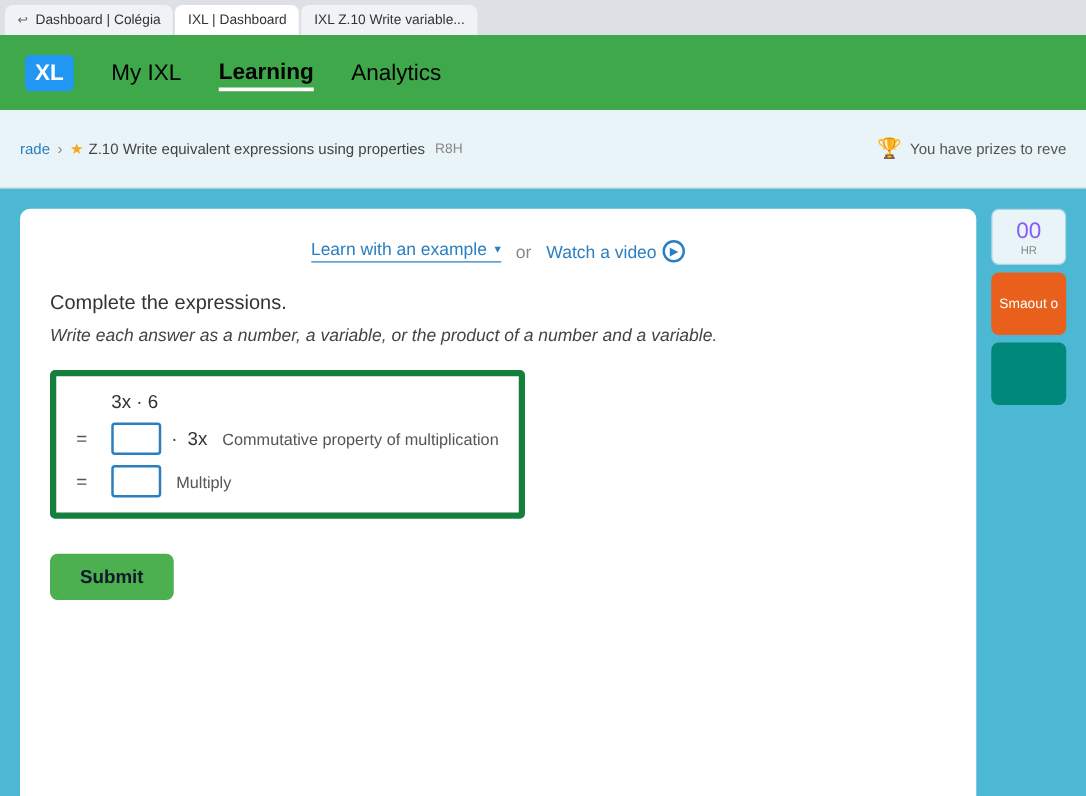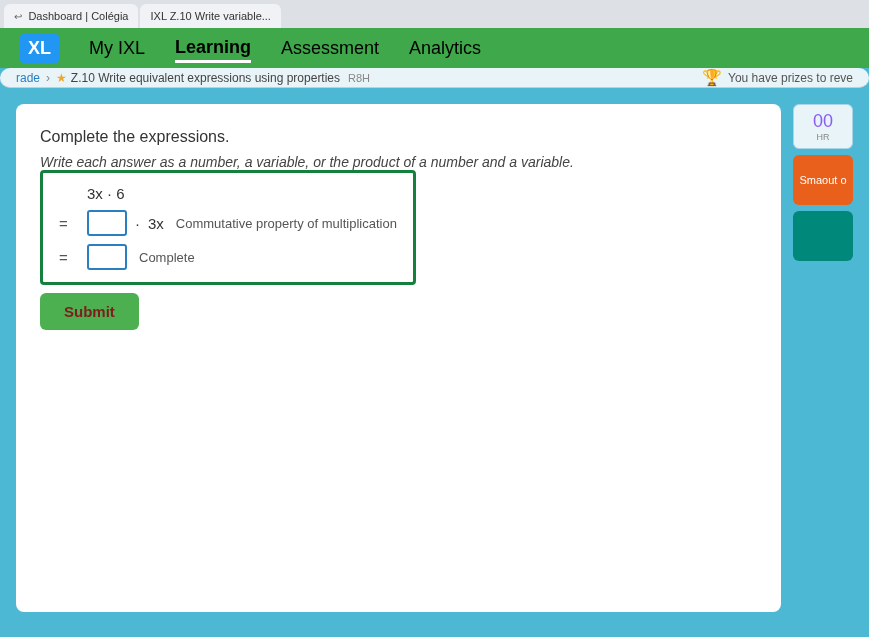--- a/index.html
+++ b/index.html
@@ -30,21 +30,21 @@
       background: #fff;
     }
     .tab-icon { color: #666; font-size: 10px; }
 
     
     .navbar {
       background: #3fa84a;
       display: flex;
       align-items: center;
       padding: 0 20px;
-      height: 40px;
+      height: 60px;
       position: relative;
     }
     .logo-box {
       background: #2196f3;
       color: white;
       font-weight: bold;
       font-size: 18px;
       padding: 4px 8px;
       border-radius: 4px;
       margin-right: 30px;
@@ -64,28 +64,27 @@
     }
     .nav-link.active {
       font-weight: bold;
       border-bottom: 3px solid white;
       padding-bottom: 2px;
     }
 
     
     .breadcrumb-bar {
       background: #e8f4f8;
-      padding: 0 16px;
+      padding: 21px 16px;
       display: flex;
       align-items: center;
       font-size: 12px;
       color: #555;
       border-bottom: 1px solid #ccc;
       justify-content: space-between;
-      border-radius: 12px;
     }
     .breadcrumb-left {
       display: flex;
       align-items: center;
       gap: 4px;
     }
     .breadcrumb-link {
       color: #2a7fc1;
       cursor: pointer;
     }
@@ -163,29 +162,31 @@
     
     .complete-text {
       font-size: 16px;
       color: #333;
       margin-bottom: 8px;
     }
     .instruction-text {
       font-size: 14px;
       color: #444;
       font-style: italic;
+      margin-bottom: 20px;
     }
 
     
     .expression-box {
-      border: 3px solid #15803d;
+      border: 5px solid #15803d;
       border-radius: 4px;
       padding: 12px 16px;
       display: inline-block;
       min-width: 360px;
+      margin-bottom: 20px;
     }
     .expr-row {
       display: flex;
       align-items: center;
       gap: 8px;
       margin-bottom: 8px;
       font-size: 15px;
       color: #333;
     }
     .expr-row:last-child { margin-bottom: 0; }
@@ -209,21 +210,21 @@
     .property-label {
       color: #555;
       font-size: 13px;
       margin-left: 4px;
       text-align: right;
     }
 
     
     .submit-btn {
       background: #4caf50;
-      color: #7f1d1d;
+      color: #0f172a;
       border: none;
       border-radius: 6px;
       padding: 10px 24px;
       font-size: 15px;
       font-weight: bold;
       cursor: pointer;
       margin-top: 8px;
     }
 
     
@@ -263,33 +264,35 @@
     .chevron { font-size: 10px; margin-left: 2px; }
   </style>
 </head>
 <body>
 
 <div class="browser-tabs">
   <div class="browser-tab">
     <span class="tab-icon">↩</span>
     <span>Dashboard | Colégia</span>
   </div>
+  <div class="browser-tab active">
+    <span>IXL | Dashboard</span>
+  </div>
   <div class="browser-tab">
     <span>IXL Z.10 Write variable...</span>
   </div>
 </div>
 
 <nav class="navbar">
   <div class="logo-box">
     <span>XL</span>
   </div>
   <div class="nav-links">
     <span class="nav-link">My IXL</span>
     <span class="nav-link active">Learning</span>
-    <span class="nav-link">Assessment</span>
     <span class="nav-link">Analytics</span>
   </div>
 </nav>
 
 <div class="breadcrumb-bar">
   <div class="breadcrumb-left">
     <span class="breadcrumb-link">rade</span>
     <span class="breadcrumb-chevron">›</span>
     <span class="breadcrumb-star">★</span>
     <span class="breadcrumb-current">Z.10 Write equivalent expressions using properties</span>
@@ -299,20 +302,33 @@
     <span class="trophy-icon">🏆</span>
     <span>You have prizes to reve</span>
   </div>
 </div>
 
 <div class="main-content">
 
   <div class="exercise-panel">
 
     
+    <div class="learn-bar">
+      <div class="learn-btn">
+        <span>Learn with an example</span>
+        <span class="chevron">▾</span>
+      </div>
+      <span class="or-text">or</span>
+      <div class="watch-btn">
+        <span>Watch a video</span>
+        <div class="watch-circle">
+          <span>▶</span>
+        </div>
+      </div>
+    </div>
 
     
     <div class="complete-text">Complete the expressions.</div>
     <div class="instruction-text">Write each answer as a number, a variable, or the product of a number and a variable.</div>
 
     
     <div class="expression-box">
       
       <div class="expr-row">
         <span style="margin-left:28px;">3x · 6</span>
@@ -322,21 +338,21 @@
         <span class="expr-label">=</span>
         <input class="expr-input" type="text" style="">
         <span class="expr-text">·</span>
         <span class="expr-text">3x</span>
         <span class="property-label">Commutative property of multiplication</span>
       </div>
       
       <div class="expr-row">
         <span class="expr-label">=</span>
         <input class="expr-input" type="text" style="">
-        <span class="property-label">Complete</span>
+        <span class="property-label">Multiply</span>
       </div>
     </div>
 
     
     <div>
       <button class="submit-btn">Submit</button>
     </div>
 
   </div>
 

